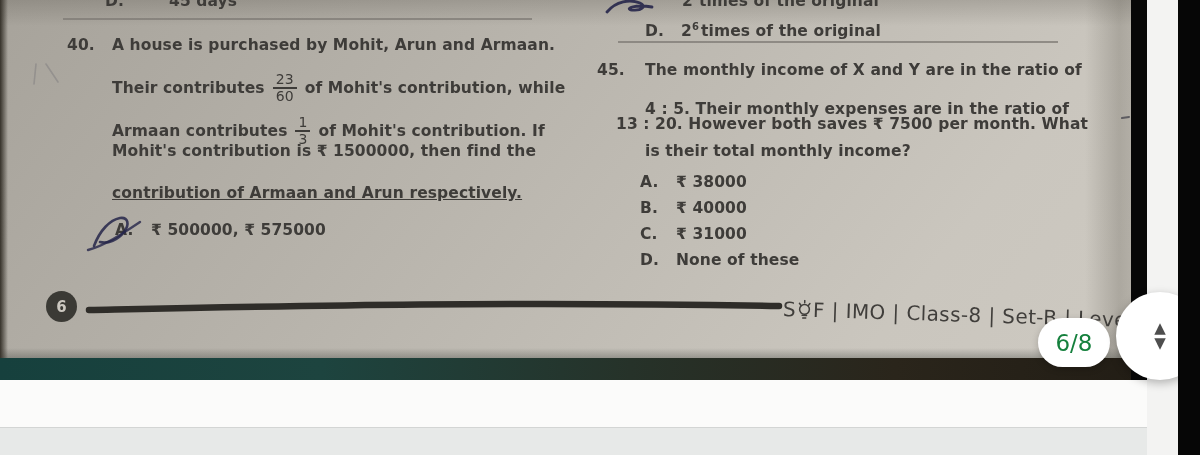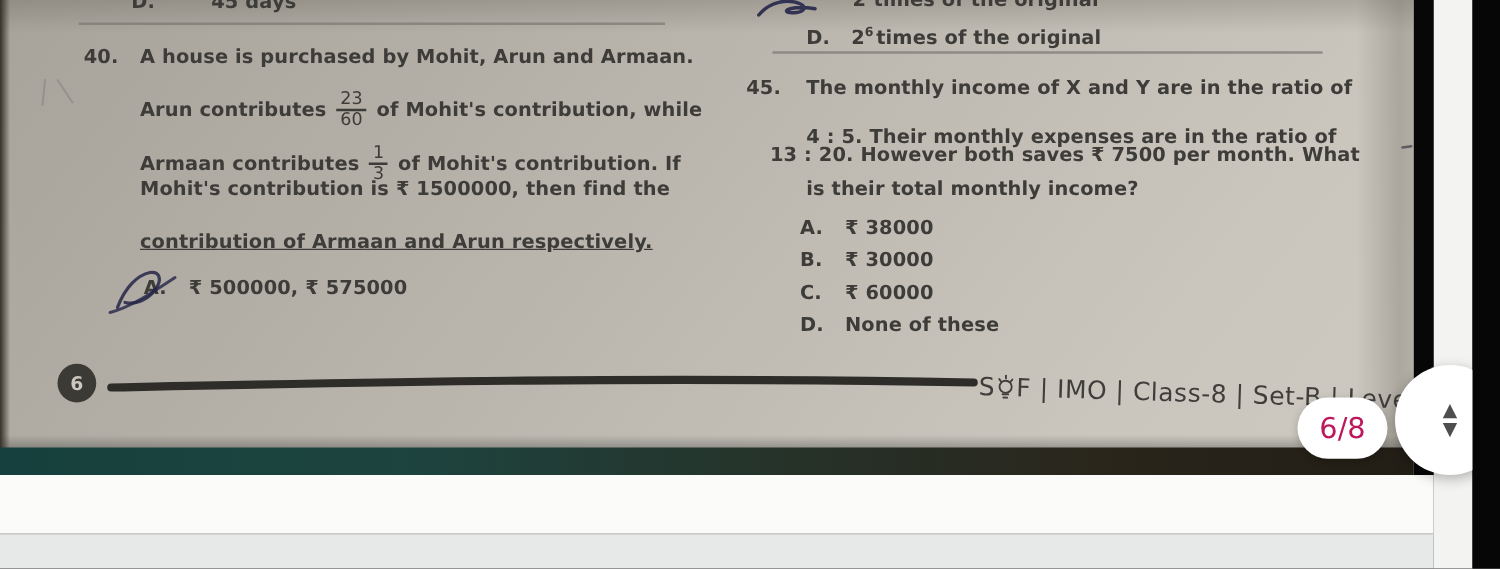--- a/index.html
+++ b/index.html
@@ -28,21 +28,21 @@
   
   .side-strip  { position:absolute; left:1147px; top:0; width:31px; height:455px; background:#f3f3f2; z-index:40; }
   .black-strip { position:absolute; left:1178px; top:0; width:22px; height:455px; background:#060606; z-index:60; }
   .scroll-fab { position:absolute; left:1116px; top:292px; width:88px; height:88px; border-radius:50%;
             background:#ffffff; box-shadow:0 3px 10px rgba(0,0,0,.28); z-index:50;
             display:flex; flex-direction:column; align-items:center; justify-content:center; gap:2px; }
   .scroll-fab .tri { font-size:15px; line-height:13px; color:#4e4e4e; cursor:pointer; }
   .page-pill { position:absolute; left:1038px; top:318px; width:72px; height:49px; border-radius:26px;
             background:#ffffff; box-shadow:0 2px 7px rgba(0,0,0,.2); z-index:45;
             display:flex; align-items:center; justify-content:center;
-            font-size:23px; color:#be185d; }
+            font-size:23px; color:#15803d; }
 
   
   .q-text { position:absolute; font-weight:bold; font-size:15.5px; color:#3e3c39; letter-spacing:.1px; white-space:nowrap; }
   .q-flex { display:flex; align-items:center; }
   .divider { position:absolute; height:2px; background:rgba(125,122,116,.75); }
   .frac { display:inline-flex; flex-direction:column; align-items:center; margin:0 8px; line-height:1.05; }
   .frac .num, .frac .den { font-size:14px; font-weight:normal; color:#3e3c39; padding:0 3px; }
   .frac .den { border-top:2px solid #3e3c39; }
   sup.exp { font-size:10px; font-weight:bold; vertical-align:super; margin-right:2px; }
   .opt-letter { display:inline-block; width:36px; }
@@ -73,21 +73,21 @@
 
     <div class="q-text clip-top" style="left:105px;">
       <span class="opt-letter">D.</span><span style="margin-left:28px;">45 days</span>
     </div>
     <div class="divider" style="left:63px; top:18px; width:469px;"></div>
 
     <div class="q-text" style="left:67px; top:36px;">40.</div>
     <div class="q-text" style="left:112px; top:36px;">A house is purchased by Mohit, Arun and Armaan.</div>
 
     <div class="q-text q-flex" style="left:112px; top:62px; height:52px;">
-      <span>Arun contributes</span>
+      <span>Their contributes</span>
       <span class="frac">
         <span class="num">23</span>
         <span class="den">60</span>
       </span>
       <span>of Mohit's contribution, while</span>
     </div>
 
     <div class="q-text q-flex" style="left:112px; top:107px; height:48px;">
       <span>Armaan contributes</span>
       <span class="frac">
@@ -116,24 +116,24 @@
     <div class="q-text" style="left:597px; top:61px;">45.</div>
     <div class="q-text" style="left:645px; top:61px;">The monthly income of X and Y are in the ratio of</div>
     <div class="q-text" style="left:645px; top:88px;margin-top:12px;">4 : 5. Their monthly expenses are in the ratio of</div>
     <div class="q-text" style="left:616px; top:115px;">13 : 20. However both saves ₹ 7500 per month. What</div>
     <div class="q-text" style="left:645px; top:142px;">is their total monthly income?</div>
 
     <div class="q-text" style="left:640px; top:173px;">
       <span class="opt-letter">A.</span><span>₹ 38000</span>
     </div>
     <div class="q-text" style="left:640px; top:199px;">
-      <span class="opt-letter">B.</span><span>₹ 30000</span>
+      <span class="opt-letter">B.</span><span>₹ 40000</span>
     </div>
     <div class="q-text" style="left:640px; top:225px;">
-      <span class="opt-letter">C.</span><span>₹ 60000</span>
+      <span class="opt-letter">C.</span><span>₹ 31000</span>
     </div>
     <div class="q-text" style="left:640px; top:251px;">
       <span class="opt-letter">D.</span><span>None of these</span>
     </div>
 
     <svg class="pen" style="left:86px; top:212px;" width="62" height="42" viewBox="0 0 62 42">
       <path d="M8,34 C14,18 24,8 34,6 C42,5 44,12 38,20 C32,28 22,32 14,30" fill="none" stroke="#26264a" stroke-width="2.6" stroke-linecap="round" opacity="0.85"></path>
       <path d="M2,38 C18,34 36,22 54,10" fill="none" stroke="#26264a" stroke-width="2.4" stroke-linecap="round" opacity="0.8"></path>
     </svg>
     <svg class="pen" style="left:604px; top:-2px;" width="52" height="20" viewBox="0 0 52 20">

